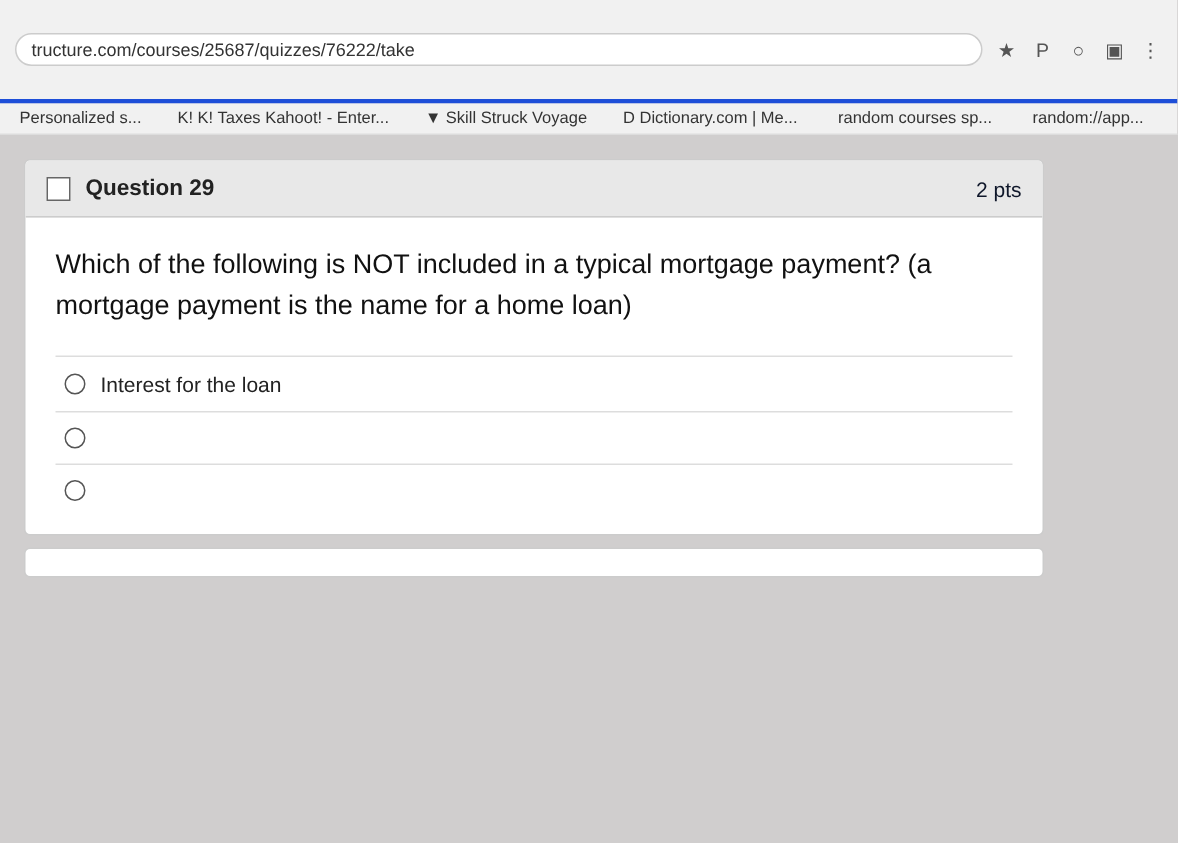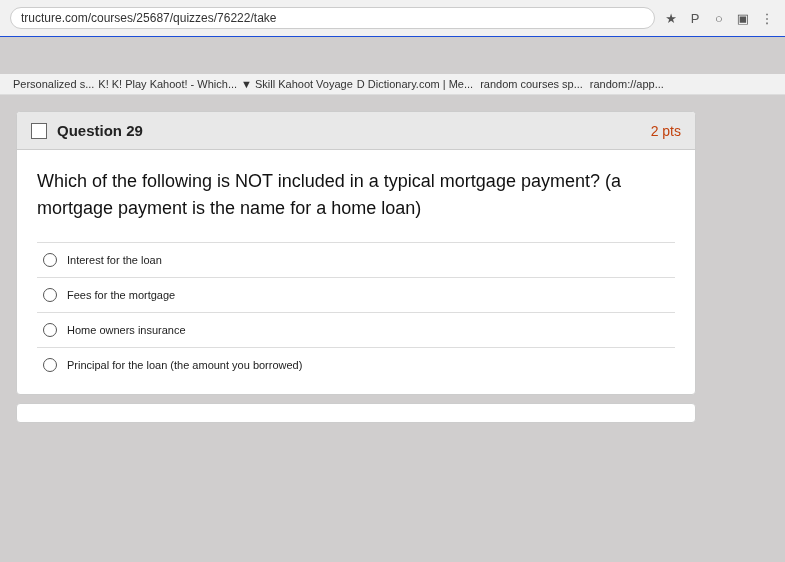--- a/index.html
+++ b/index.html
@@ -8,25 +8,25 @@
       background: #d0cece;
       width: 785px;
       height: 562px;
       overflow: hidden;
       position: relative;
     }
 
     
     .browser-bar {
       background: #f1f1f1;
-      padding: 7px 10px;
+      padding: 22px 10px;
       display: flex;
       align-items: center;
       gap: 8px;
-      border-bottom: 1px solid #1d4ed8;
+      border-bottom: 3px solid #1d4ed8;
       font-size: 12px;
       color: #333;
     }
 
     .address-bar {
       flex: 1;
       background: white;
       border: 1px solid #ccc;
       border-radius: 12px;
       padding: 3px 10px;
@@ -52,26 +52,25 @@
       color: #555;
       font-size: 13px;
     }
 
     
     .bookmarks-bar {
       background: #f1f1f1;
       padding: 4px 10px;
       display: flex;
       align-items: flex-start;
-      gap: 4px;
+      gap: 24px;
       border-bottom: 1px solid #ddd;
       font-size: 11px;
       color: #333;
       overflow: hidden;
-      margin-top: 37px;
     }
 
     .bookmark-item {
       display: flex;
       align-items: center;
       gap: 3px;
       white-space: nowrap;
       cursor: pointer;
     }
 
@@ -122,21 +121,21 @@
     }
 
     .question-title {
       font-size: 15px;
       font-weight: bold;
       color: #222;
     }
 
     .question-pts {
       font-size: 14px;
-      color: #c2410c;
+      color: #0f172a;
       text-align: right;
     }
 
     .question-body {
       padding: 18px 20px 12px 20px;
     }
 
     .question-text {
       font-size: 18px;
       color: #111;
@@ -148,21 +147,21 @@
       border-top: 1px solid #ddd;
     }
 
     .answer-option {
       display: flex;
       align-items: center;
       gap: 10px;
       padding: 10px 6px;
       border-bottom: 1px solid #ddd;
       cursor: pointer;
-      font-size: 11px;
+      font-size: 14px;
       color: #222;
     }
 
     .answer-option:last-child {
       border-bottom: none;
     }
 
     .radio-circle {
       width: 14px;
       height: 14px;
@@ -198,25 +197,25 @@
   </div>
 </div>
 
 <div class="bookmarks-bar">
   <div class="bookmark-item">
     <span class="bookmark-icon"></span>
     <span>Personalized s...</span>
   </div>
   <div class="bookmark-item">
     <span class="bookmark-icon">K!</span>
-    <span>K! Play Kahoot! - Which...</span>
+    <span>K! Taxes Kahoot! - Enter...</span>
   </div>
   <div class="bookmark-item">
     <span class="bookmark-icon">▼</span>
-    <span>Skill Kahoot Voyage</span>
+    <span>Skill Struck Voyage</span>
   </div>
   <div class="bookmark-item">
     <span class="bookmark-icon">D</span>
     <span>Dictionary.com | Me...</span>
   </div>
   <div class="bookmark-item">
     <span class="bookmark-icon"></span>
     <span>random courses sp...</span>
   </div>
   <div class="bookmark-item">
@@ -239,28 +238,22 @@
     <div class="question-body">
       <div class="question-text">Which of the following is NOT included in a typical mortgage payment? (a mortgage payment is the name for a home loan)</div>
 
       <div class="answer-options">
         <div class="answer-option">
           <div class="radio-circle"></div>
           <span>Interest for the loan</span>
         </div>
         <div class="answer-option">
           <div class="radio-circle"></div>
-          <span>Fees for the mortgage</span>
         </div>
         <div class="answer-option">
           <div class="radio-circle"></div>
-          <span>Home owners insurance</span>
-        </div>
-        <div class="answer-option">
-          <div class="radio-circle"></div>
-          <span>Principal for the loan (the amount you borrowed)</span>
         </div>
       </div>
     </div>
   </div>
 
   <div class="next-card-partial"></div>
 </div>
 
 </body></html>

